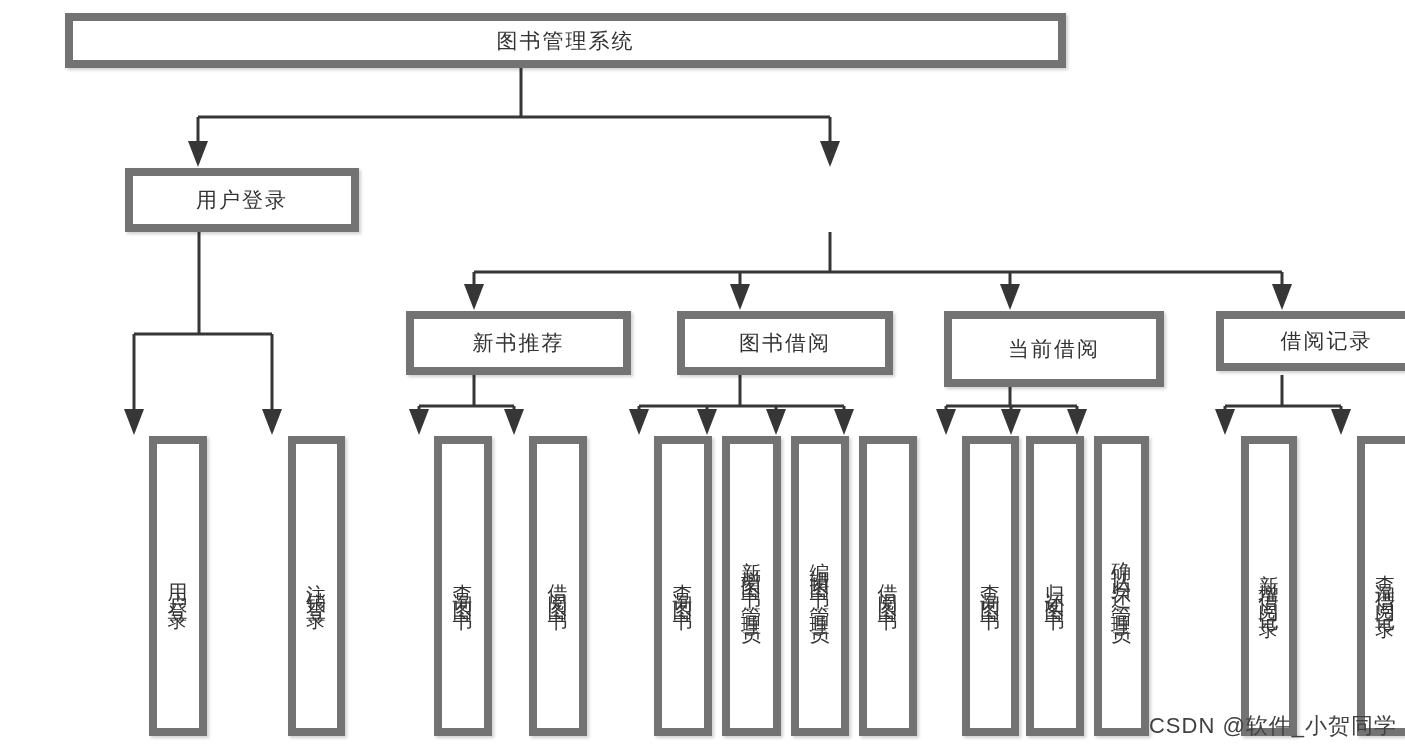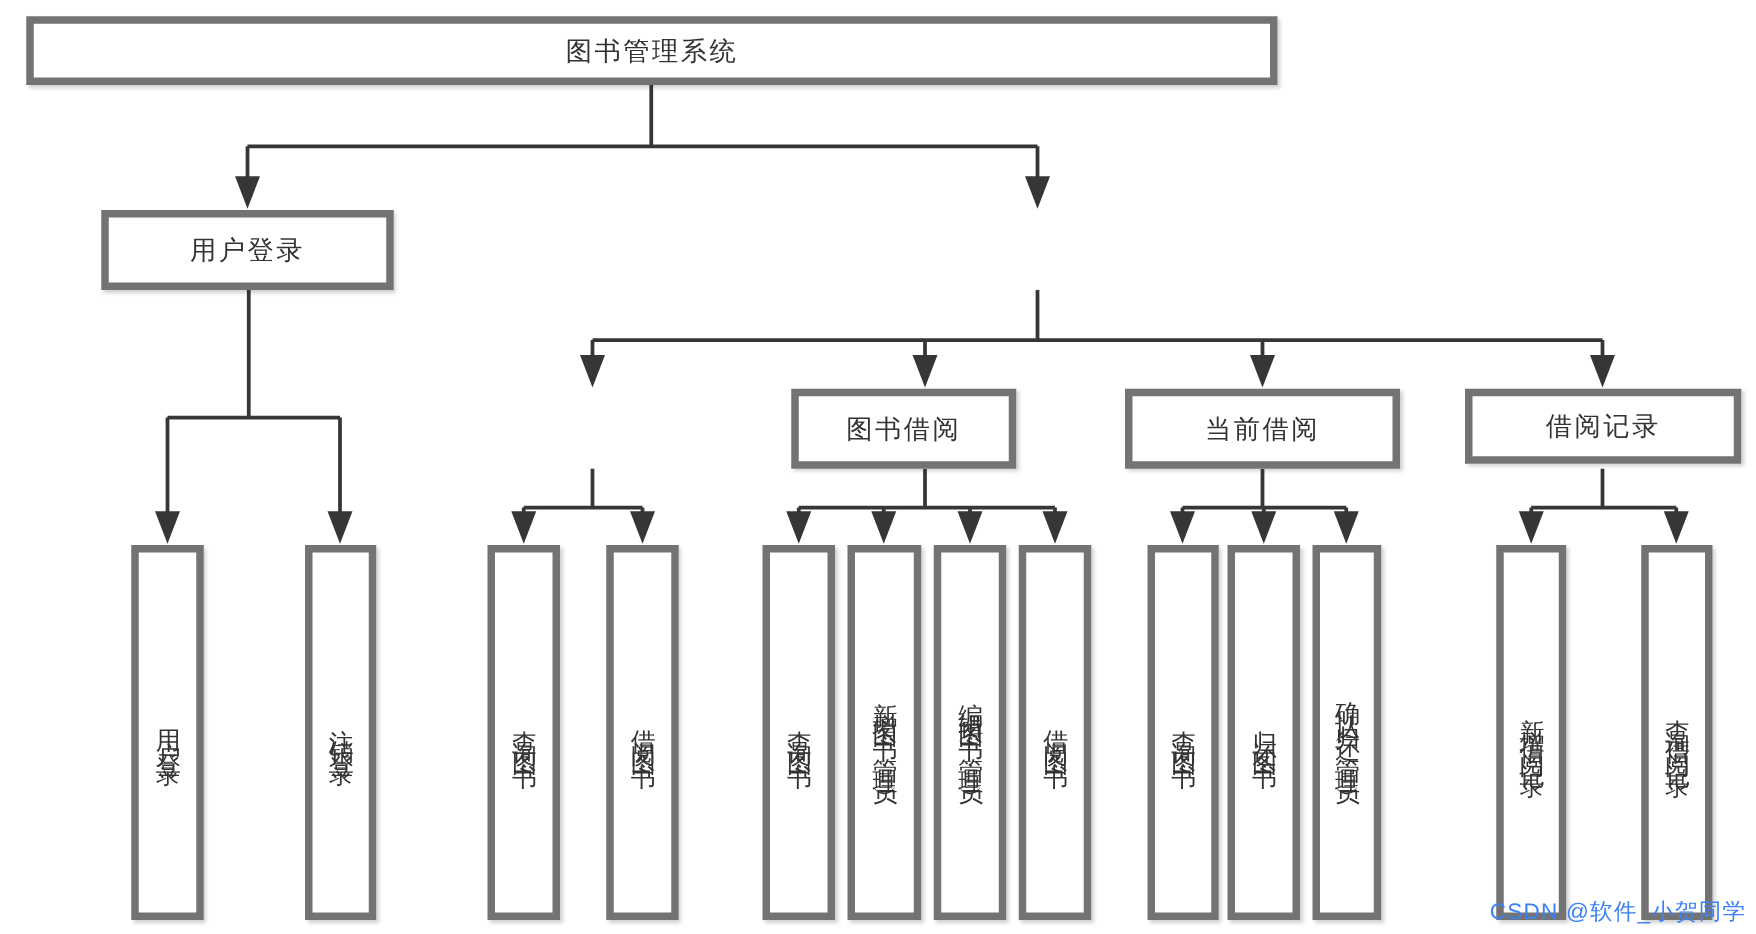--- a/index.html
+++ b/index.html
@@ -12,26 +12,27 @@
     height: 747px;
     background: #ffffff;
     overflow: hidden;
   }
 
   .wires { position: absolute; left: 0; top: 0; z-index: 1; }
 
   .node {
     position: absolute;
     background: #ffffff;
-    border: 6px solid #737373;
+    border: 8px solid #737373;
     display: flex;
     align-items: center;
     justify-content: center;
     box-shadow: 2px 2px 3px rgba(40,40,40,0.22);
     z-index: 2;
+    margin-left: 44px;
   }
 
   .hlabel {
     font-size: 21px;
     letter-spacing: 2px;
     white-space: nowrap;
   }
 
   .vtext {
     writing-mode: vertical-rl;
@@ -39,23 +40,23 @@
     font-size: 20px;
     letter-spacing: 9px;
     line-height: 1;
     white-space: nowrap;
   }
 
   .watermark {
     position: absolute;
     right: 8px;
     bottom: 6px;
-    font-size: 18px;
+    font-size: 22px;
     letter-spacing: 1px;
-    color: #3b82f6;
+    color: #404040;
     z-index: 3;
     white-space: nowrap;
   }
 </style>
 </head>
 <body>
 
 <div class="canvas">
 
   <svg class="wires" width="1405" height="747" viewBox="0 0 1405 747" xmlns="http://www.w3.org/2000/svg">
@@ -99,24 +100,27 @@
   </svg>
 
   <div class="node" style="left:21px; top:13px; width:1001px; height:55px;">
     <span class="hlabel">图书管理系统</span>
   </div>
 
   <div class="node" style="left:81px; top:168px; width:234px; height:64px;">
     <span class="hlabel">用户登录</span>
   </div>
 
-  <div class="node" style="left:633px; top:311px; width:180px; height:64px;">
+  <div class="node" style="left:362px; top:311px; width:225px; height:64px;">
+    <span class="hlabel">新书推荐</span>
+  </div>
+  <div class="node" style="left:633px; top:311px; width:216px; height:64px;">
     <span class="hlabel">图书借阅</span>
   </div>
-  <div class="node" style="left:900px; top:311px; width:220px; height:64px;">
+  <div class="node" style="left:900px; top:311px; width:220px; height:76px;">
     <span class="hlabel">当前借阅</span>
   </div>
   <div class="node" style="left:1172px; top:311px; width:221px; height:60px;">
     <span class="hlabel">借阅记录</span>
   </div>
 
   <div class="node" style="left:105px; top:436px; width:58px; height:300px;">
     <span class="vtext">用户登录</span>
   </div>
   <div class="node" style="left:244px; top:436px; width:57px; height:300px;">

